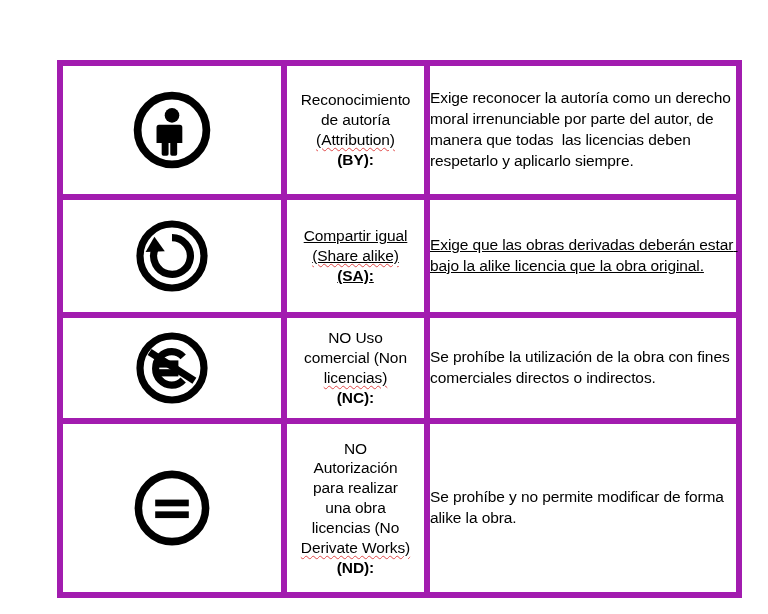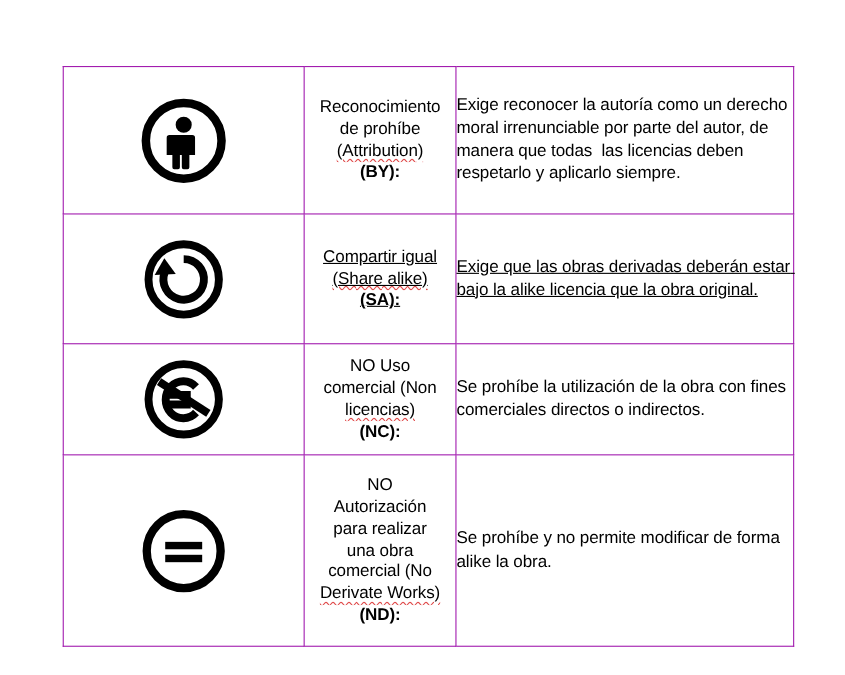--- a/index.html
+++ b/index.html
@@ -26,21 +26,21 @@
     position: absolute;
     left: 57px;
     top: 60px;
     width: 661px;
     border-collapse: collapse;
     table-layout: fixed;
     background: #ffffff;
   }
 
   .license-table td {
-    border: 1px solid #a21caf;
+    border: 6px solid #a21caf;
     padding: 0;
     vertical-align: middle;
     background: #ffffff;
   }
 
   .col-icon   { width: 218px; }
   .col-name   { width: 137px; }
   .col-desc   { width: 306px; }
 
   
@@ -109,21 +109,21 @@
             <svg class="cc-icon" width="86" height="86" viewBox="0 0 100 100" aria-hidden="true">
               <circle cx="50" cy="50" r="40" fill="none" stroke="#000" stroke-width="9"></circle>
               <circle cx="50" cy="33" r="8.5" fill="#000"></circle>
               <path d="M41 44 h18 a3 3 0 0 1 3 3 v18 a0 0 0 0 1 0 0 h-6 v13 a2 2 0 0 1 -2 2 h-4 a2 2 0 0 1 -2 -2 v-13 h-2 v13 a2 2 0 0 1 -2 2 h-4 a2 2 0 0 1 -2 -2 v-13 h-6 v-18 a3 3 0 0 1 3 -3 z" fill="#000"></path>
             </svg>
           </div>
         </td>
         <td class="col-name name-cell">
           <div class="name-text">
             <span>Reconocimiento</span><br>
-            <span>de prohíbe</span><br>
+            <span>de autoría</span><br>
             <span class="misspelled">(Attribution)</span><br>
             <span class="code">(BY):</span>
           </div>
         </td>
         <td class="col-desc desc-cell">
           <div class="desc-text">Exige reconocer la autoría como un derecho moral irrenunciable por parte del autor, de manera que todas  las licencias deben respetarlo y aplicarlo siempre.</div>
         </td>
       </tr>
 
       <tr class="row-sa">
@@ -184,21 +184,21 @@
               <rect x="30" y="54" width="40" height="8" fill="#000"></rect>
             </svg>
           </div>
         </td>
         <td class="col-name name-cell">
           <div class="name-text">
             <span>NO</span><br>
             <span>Autorización</span><br>
             <span>para realizar</span><br>
             <span>una obra</span><br>
-            <span>comercial (No</span><br>
+            <span>licencias (No</span><br>
             <span class="misspelled">Derivate Works)</span><br>
             <span class="code">(ND):</span>
           </div>
         </td>
         <td class="col-desc desc-cell">
           <div class="desc-text">Se prohíbe y no permite modificar de forma alike la obra.</div>
         </td>
       </tr>
 
     </tbody>

